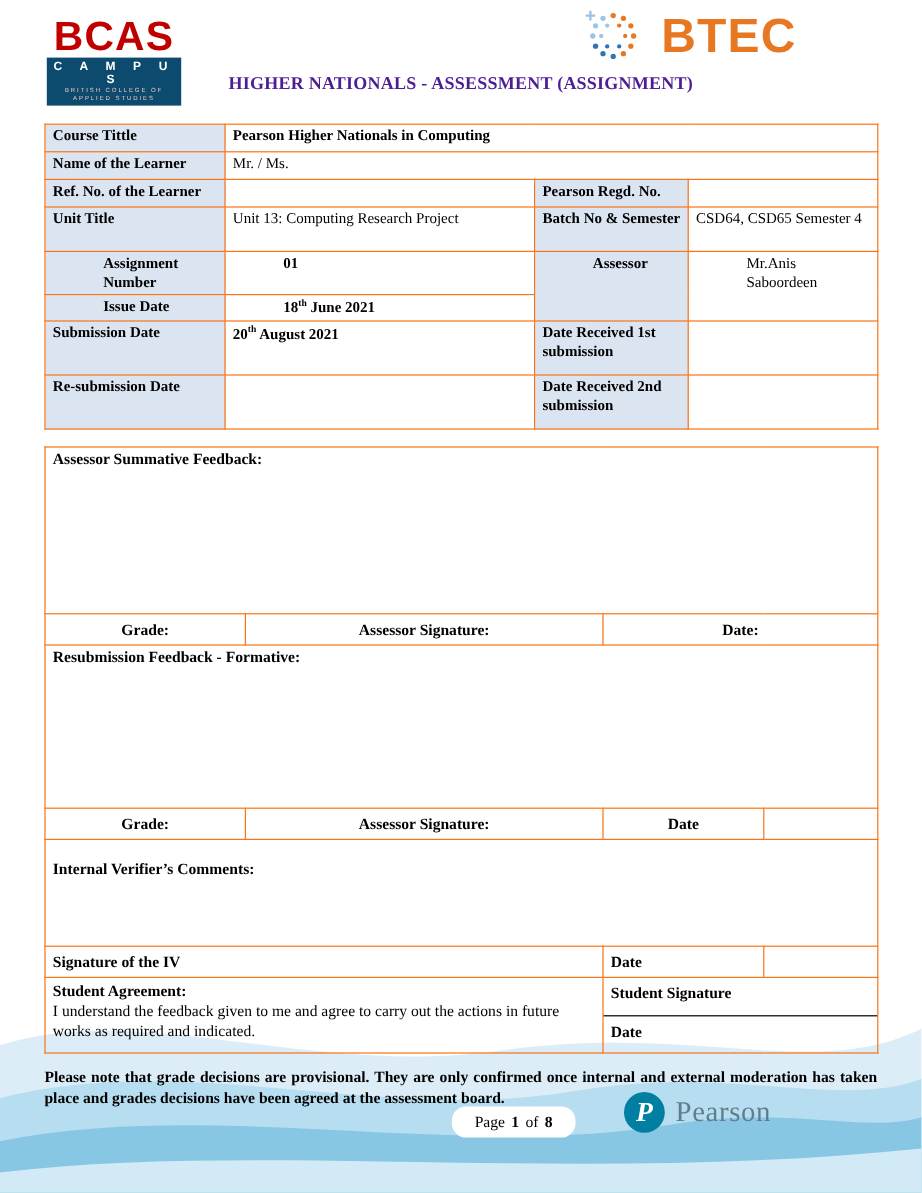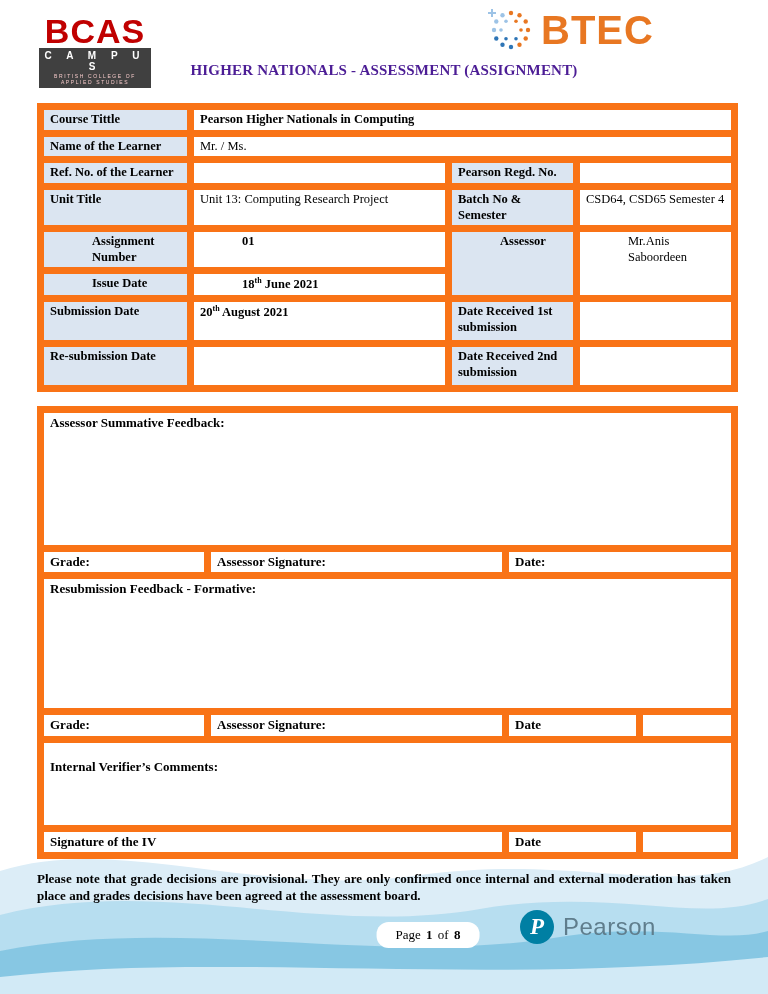--- a/index.html
+++ b/index.html
@@ -19,51 +19,51 @@
   .content { position: relative; z-index: 2; padding: 0 37px; }
 
   
   .header { position: relative; height: 100px; }
   .bcas { position: absolute; left: 2px; top: 15px; width: 112px; text-align: center; }
   .bcas-name {
     font-family: "Liberation Sans", sans-serif;
     font-weight: 800; font-size: 34px; line-height: 0.95;
     color: #c00000; letter-spacing: 1px;
   }
-  .bcas-bar { background: #404040; color: #fff; padding: 2px 2px 3px; margin-top: 1px; }
+  .bcas-bar { background: #0c4a6e; color: #fff; padding: 2px 2px 3px; margin-top: 1px; }
   .bcas-campus { font-family: "Liberation Sans", sans-serif; font-size: 10px; font-weight: bold; letter-spacing: 6px; }
   .bcas-sub { font-family: "Liberation Sans", sans-serif; font-size: 5px; letter-spacing: 1.6px; margin-top: 1px; color: #f3c8c8; }
 
   .btec { position: absolute; left: 450px; top: 6px; display: flex; align-items: center; }
   .btec-text {
     font-family: "Liberation Sans", sans-serif;
-    font-weight: 800; font-size: 40px; color: #e87722; letter-spacing: 1px; margin-left: 6px;
+    font-weight: 800; font-size: 40px; color: #e87722; letter-spacing: 1px; margin-left: 16px;
   }
   .doc-title {
     position: absolute; left: 0; right: 0; top: 62px; text-align: center;
     font-weight: bold; font-size: 15px; color: #4c1d95; letter-spacing: 0.2px;
   }
 
   
   table { border-collapse: collapse; width: 694px; table-layout: fixed; }
-  td { border: 7px solid #f97316; font-size: 12.5px; padding: 2px 6px; vertical-align: top; line-height: 1.25; margin-left: 47px; }
+  td { border: 1px solid #f97316; font-size: 12.5px; padding: 2px 6px; vertical-align: top; line-height: 1.25; margin-left: 47px; }
   .hd { background: #dbe5f1; font-weight: bold; }
   .b { font-weight: bold; }
   sup { font-size: 8px; }
 
   .t1 { margin-top: 3px; }
   .t1 tr.r-s td { height: 23px; }
   .t1 tr.r-m td { height: 37px; }
   .t1 tr.r-d td { height: 22px; padding-left: 48px; }
   .t1 tr.r-l td { height: 45px; }
 
   .t2 { margin-top: 14px; }
   .t2 td { font-size: 13px; }
   .t2 .r-summ td { height: 139px; }
-  .t2 .r-grade td { height: 26px; vertical-align: middle; }
+  .t2 .r-grade td { height: 26px; vertical-align: middle; text-align: center; }
   .t2 .r-resub td { height: 136px; }
   .t2 .r-iv td { height: 89px; padding-top: 16px; }
   .t2 .r-ivsig td { height: 26px; vertical-align: middle; }
   .t2 .agree-cell { height: 62px; padding-top: 3px; }
   .t2 .sig-cell { padding: 0; }
   .sig-box { display: flex; flex-direction: column; height: 62px; }
   .sig-row { flex: 1; padding: 5px 6px 2px; font-weight: bold; }
   .sig-row.first { border-bottom: 1px solid #000; }
 
   
@@ -79,21 +79,21 @@
     font-size: 13px; z-index: 3; white-space: nowrap; margin-left: 44px;
   }
   .page-pill span { margin: 0 1px; }
   .pearson { position: absolute; left: 520px; top: 910px; display: flex; align-items: center; z-index: 3; }
   .pearson-circle {
     width: 34px; height: 34px; border-radius: 50%;
     background: #007fa3; color: #fff; display: flex; align-items: center; justify-content: center;
     font-family: "Liberation Serif", serif; font-size: 23px; font-style: italic; font-weight: bold;
   }
   .pearson-word {
-    font-family: Liberation Sans, sans-serif; font-size: 24px; color: #5f7d8c;
+    font-family: Liberation Serif, serif; font-size: 24px; color: #5f7d8c;
     margin-left: 9px; letter-spacing: 0.5px;
   }
 </style>
 </head>
 <body>
 
 <div class="page">
 
   <svg class="waves" width="768" height="175" viewBox="0 0 768 175" preserveAspectRatio="none" aria-hidden="true">
     <path d="M0,52 C120,14 260,80 420,56 C580,34 680,82 768,38 L768,175 L0,175 Z" fill="#dcedf7"></path>
@@ -220,20 +220,32 @@
         <td></td>
       </tr>
       <tr class="r-iv">
         <td colspan="4" class="b">Internal Verifier’s Comments:</td>
       </tr>
       <tr class="r-ivsig">
         <td colspan="2" class="b">Signature of the IV</td>
         <td class="b">Date</td>
         <td></td>
       </tr>
+      <tr>
+        <td colspan="2" class="agree-cell">
+          <span class="b">Student Agreement:</span><br>
+          <span>I understand the feedback given to me and agree to carry out the actions in future works as required and indicated.</span>
+        </td>
+        <td colspan="2" class="sig-cell">
+          <div class="sig-box">
+            <div class="sig-row first">Student Signature</div>
+            <div class="sig-row">Date</div>
+          </div>
+        </td>
+      </tr>
     </tbody>
       </table>
 
     <p class="note">Please note that grade decisions are provisional. They are only confirmed once internal and external moderation has taken place and grades decisions have been agreed at the assessment board.</p>
 
   </div>
 
   <div class="page-pill">
     <span>Page</span>
     <span class="b">1</span>

